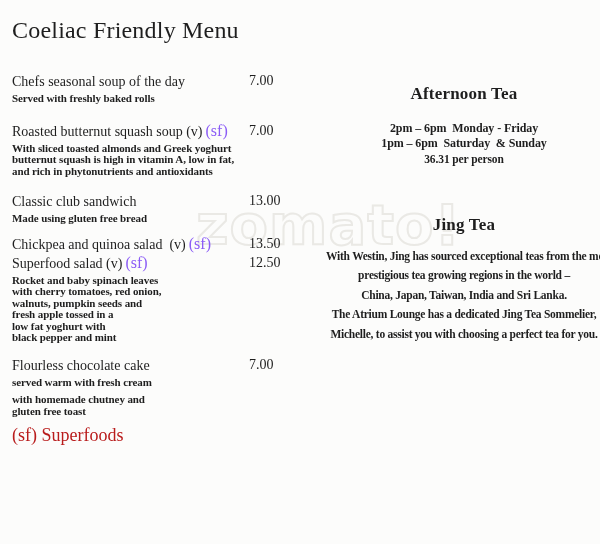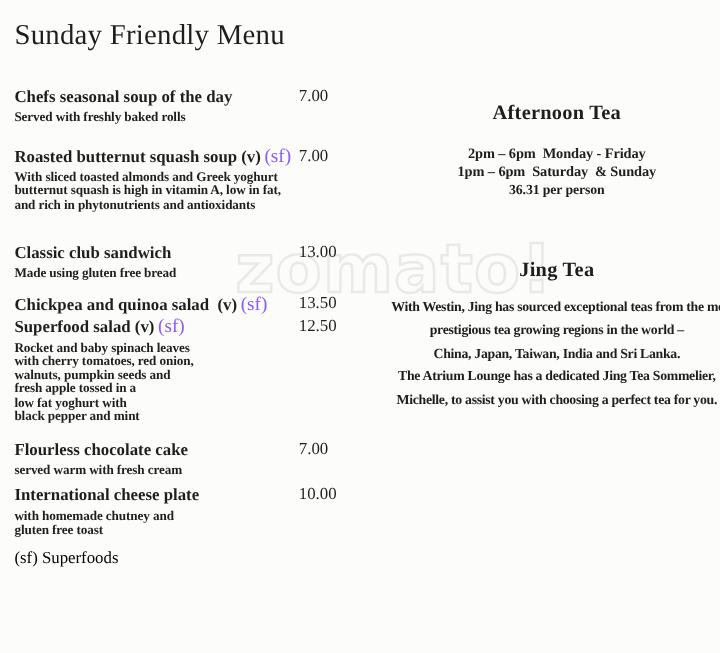--- a/index.html
+++ b/index.html
@@ -21,35 +21,35 @@
     -webkit-text-stroke:2px #eae9e5;
     user-select:none;
     z-index:0;
   }
 
   
   .left-col { position:absolute; left:12px; top:16px; width:310px; z-index:1; }
   .menu-title { font-size:24px; line-height:28px; font-weight:normal; margin:0; letter-spacing:0.2px; }
   .menu-item { position:relative; }
   .item-head { position:relative; }
-  .item-name { font-size:14px; line-height:18px; white-space:pre;font-weight:bold; }
+  .item-name { font-size:14px; line-height:18px; white-space:pre; }
   .sf { color:#8b5cf6; margin-left:3px; }
   .item-price { position:absolute; left:237px; top:0; font-size:14px; line-height:18px; }
   .item-desc {
     font-size:11px; font-weight:bold; line-height:11.5px;
     white-space:pre; margin-top:2px; letter-spacing:-0.1px;
   }
   .mi1 { margin-top:28px; }
   .mi2 { margin-top:17px; }
-  .mi3 { margin-top:25px; }
+  .mi3 { margin-top:15px; }
   .mi4 { margin-top:10px; }
   .mi5 { }
   .mi6 { margin-top:12px; }
   .mi7 { margin-top:6px; }
-  .footnote { margin-top:9px; font-size:14px; line-height:18px; color:#000000; }
+  .footnote { margin-top:9px; font-size:18px; line-height:18px; color:#b91c1c; }
 
   
   .right-col { position:absolute; left:326px; top:84px; width:276px; text-align:center; z-index:1; }
   .section-heading { font-size:17px; line-height:20px; font-weight:bold; letter-spacing:0.2px; }
   .schedule {
     margin-top:17px; font-size:12px; font-weight:bold; line-height:15px;
     white-space:pre; letter-spacing:-0.1px;
   }
   .tea-desc {
     margin-top:13px; font-size:11.5px; font-weight:bold; line-height:17.5px;
@@ -58,21 +58,21 @@
   .price-line { font-size:11.5px; font-weight:bold; line-height:17.5px; letter-spacing:-0.1px; }
   .jing-heading { margin-top:46px; }
   .jing-desc { margin-top:12px; line-height:19.5px; }
 </style>
 </head>
 <body>
 
 <div class="watermark">zomato!</div>
 
 <div class="left-col">
-  <h1 class="menu-title">Sunday Friendly Menu</h1>
+  <h1 class="menu-title">Coeliac Friendly Menu</h1>
 
   <div class="menu-item mi1">
     <div class="item-head">
       <span class="item-name">Chefs seasonal soup of the day</span><span class="sf"></span>
       <span class="item-price">7.00</span>
     </div>
     <div class="item-desc">Served with freshly baked rolls</div>
   </div>
 
   <div class="menu-item mi2">
@@ -115,24 +115,20 @@
 
   <div class="menu-item mi6">
     <div class="item-head">
       <span class="item-name">Flourless chocolate cake</span><span class="sf"></span>
       <span class="item-price">7.00</span>
     </div>
     <div class="item-desc">served warm with fresh cream</div>
   </div>
 
   <div class="menu-item mi7">
-    <div class="item-head">
-      <span class="item-name">International cheese plate</span><span class="sf"></span>
-      <span class="item-price">10.00</span>
-    </div>
     <div class="item-desc">with homemade chutney and
 gluten free toast</div>
   </div>
 
   <div class="footnote">(sf) Superfoods</div>
 </div>
 
 <div class="right-col">
   <div class="section-heading">Afternoon Tea</div>
   <div class="schedule">2pm – 6pm  Monday - Friday

